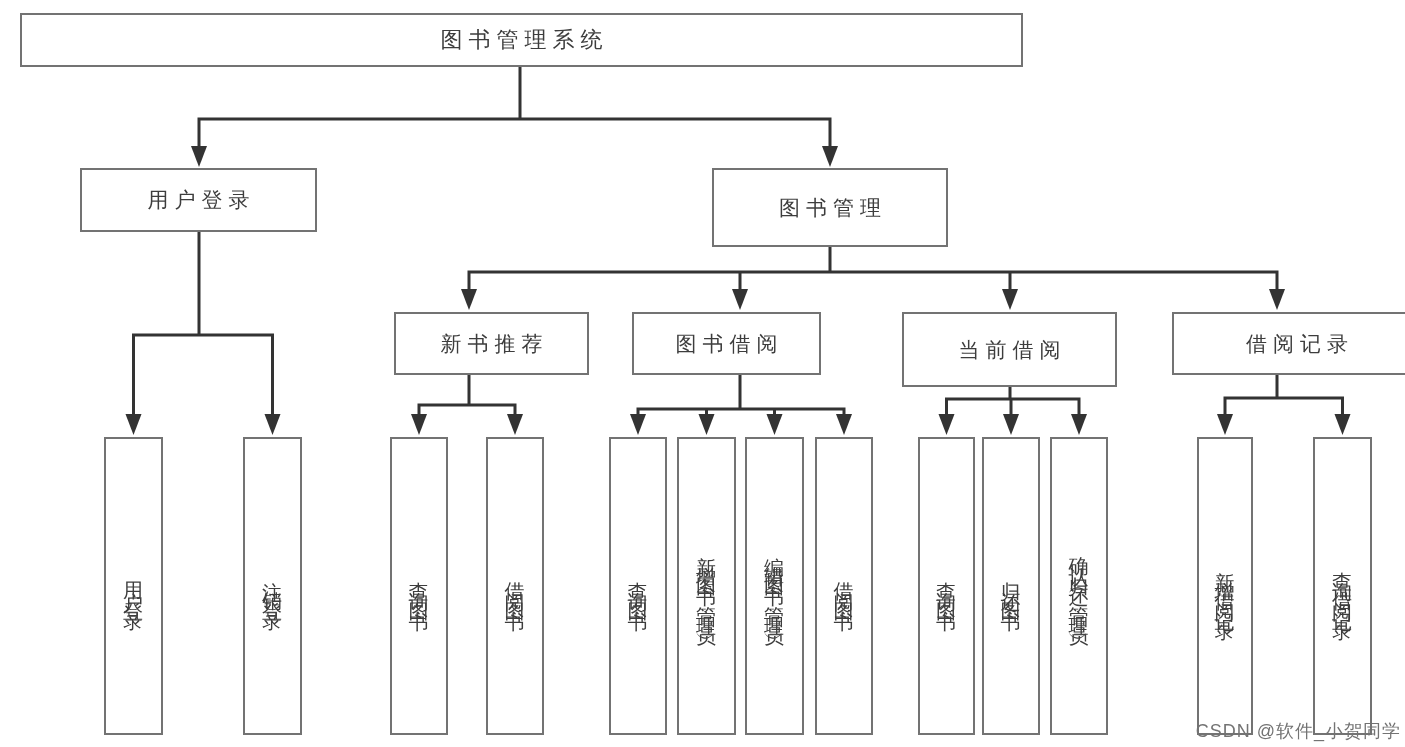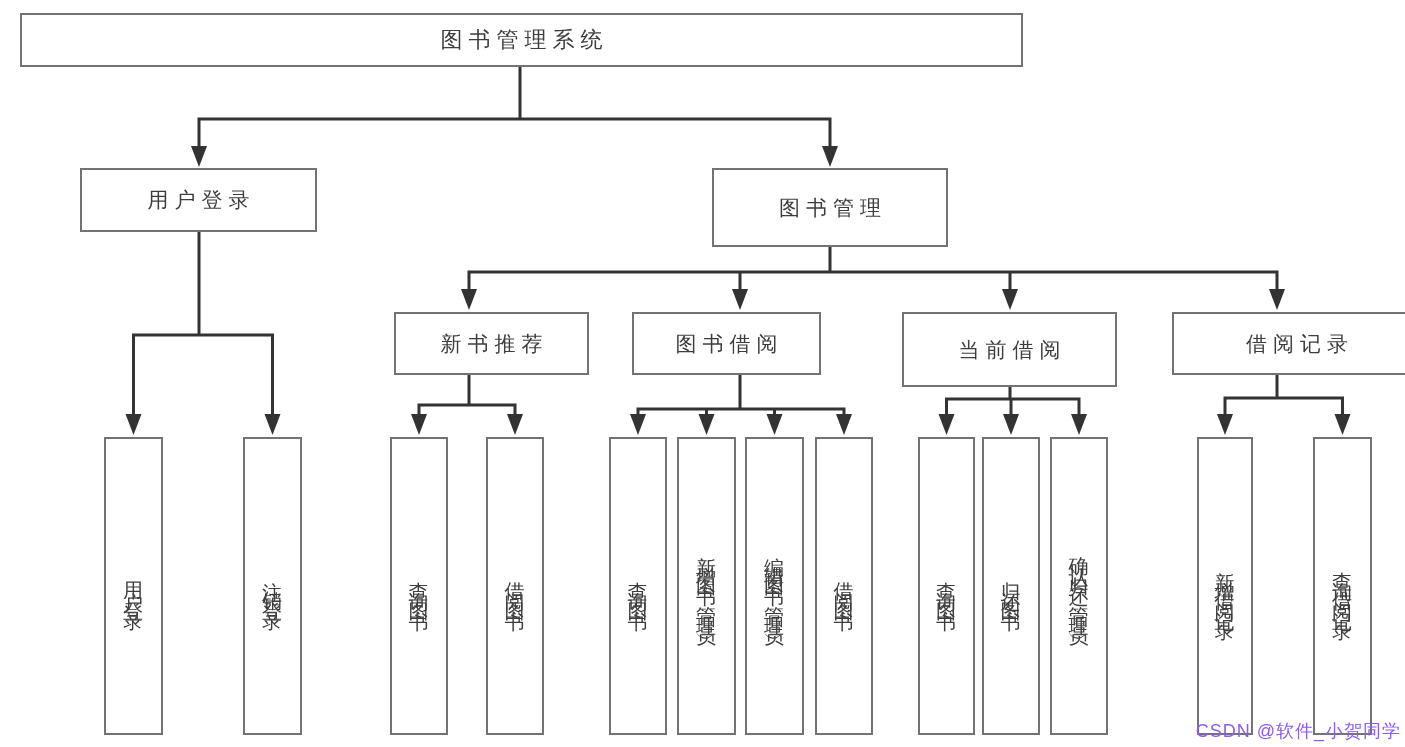--- a/index.html
+++ b/index.html
@@ -46,21 +46,21 @@
     line-height: 1;
   }
   .root-title {
     font-size: 22px;
   }
   #watermark {
     position: absolute;
     right: 4px;
     bottom: 4px;
     font-size: 18px;
-    color: #8b5cf6;
+    color: #737373;
     letter-spacing: 1px;
     z-index: 3;
     white-space: nowrap;
   }
 </style>
 </head>
 <body>
 
 <div id="canvas">
 

